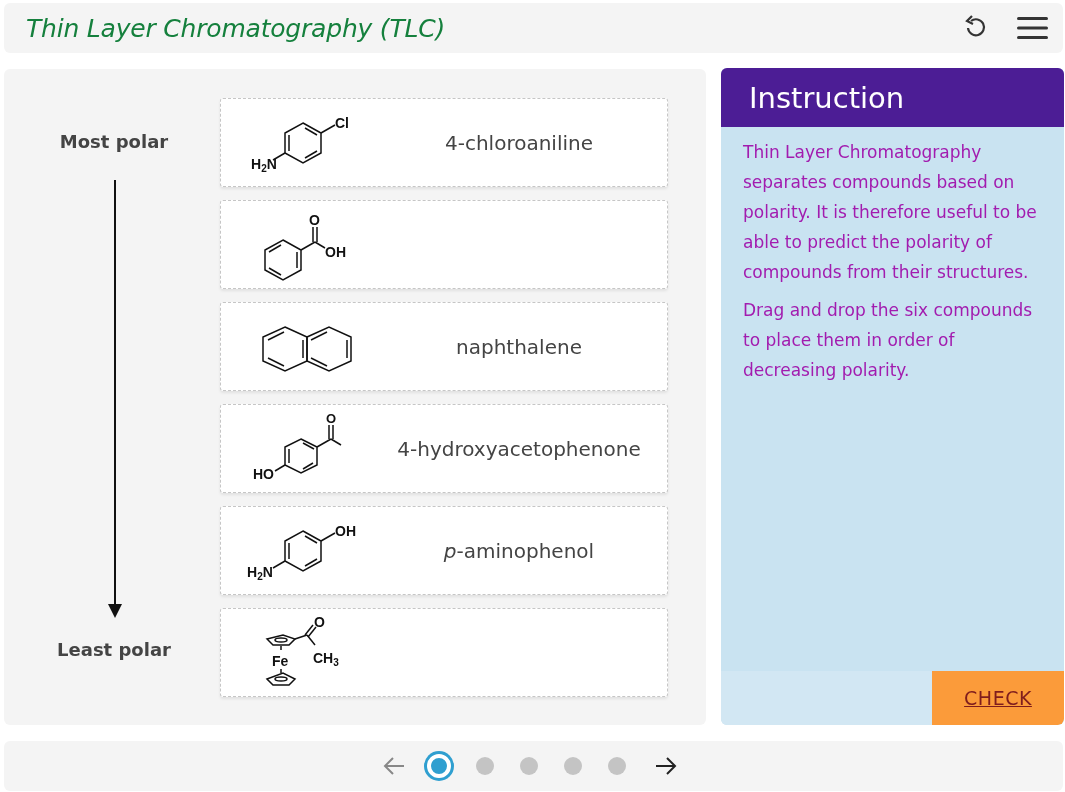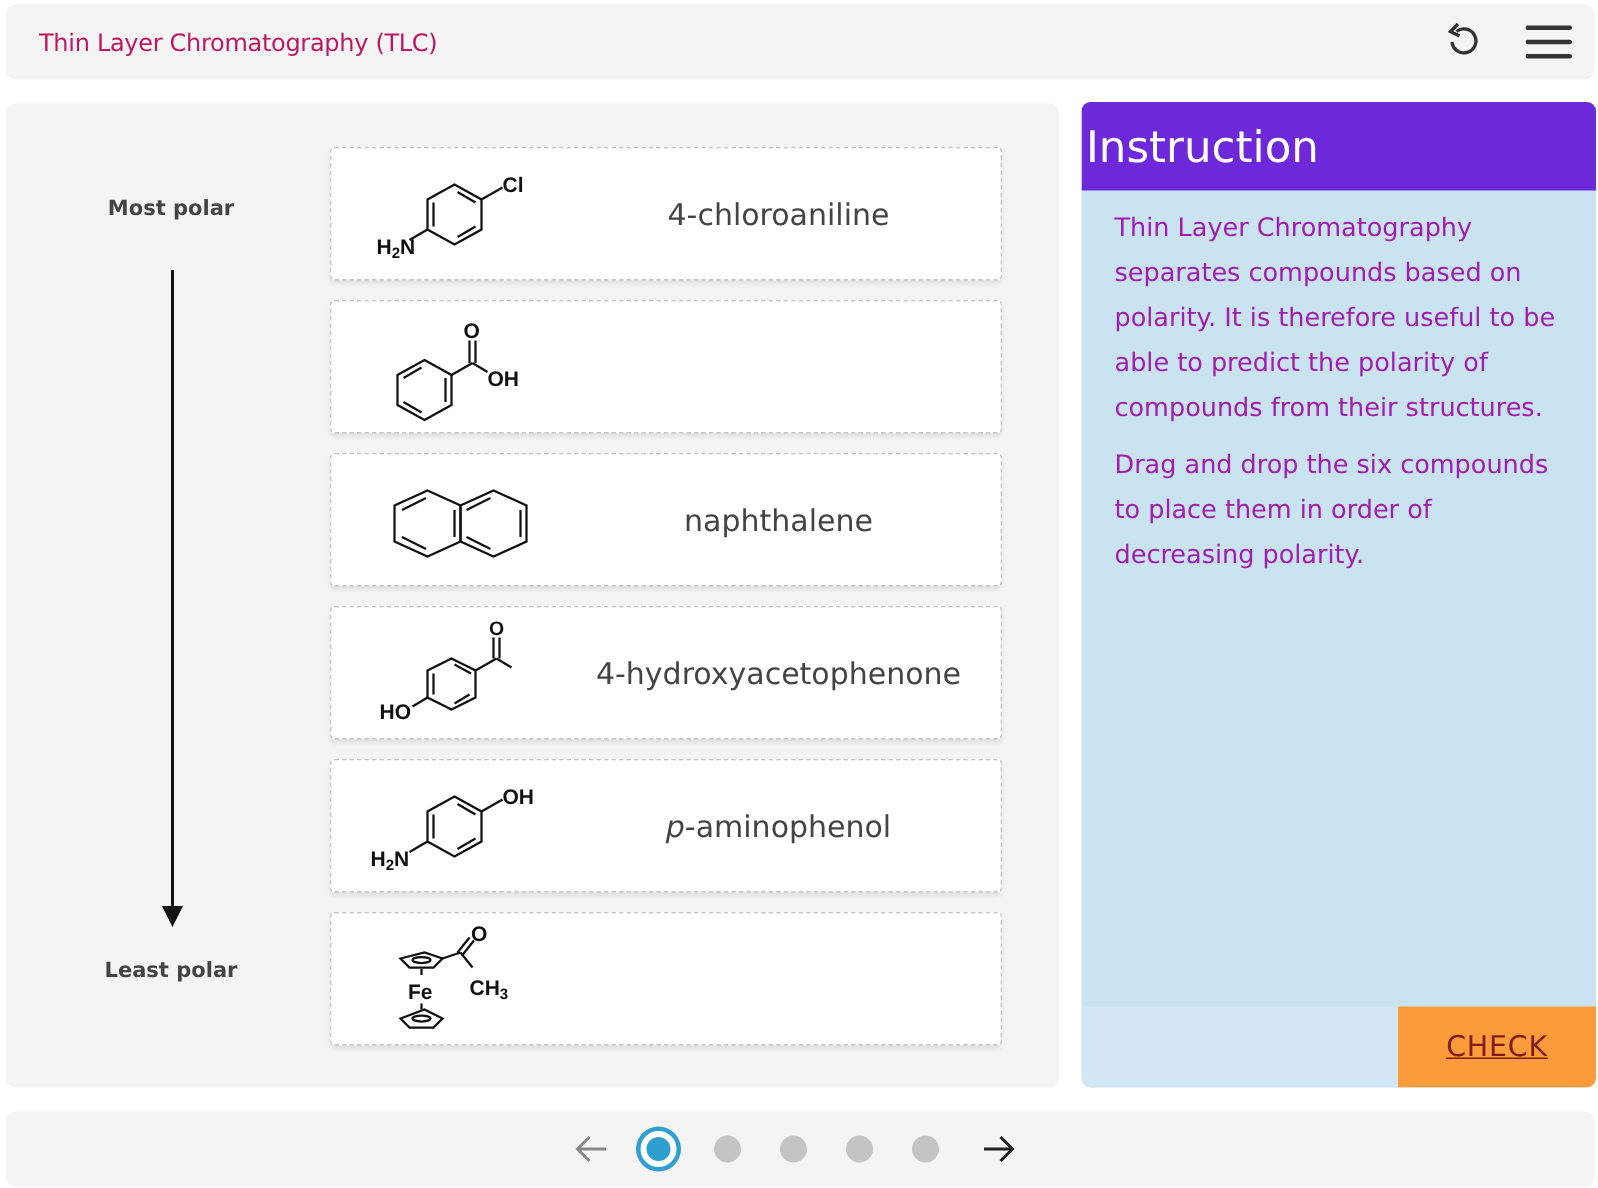--- a/index.html
+++ b/index.html
@@ -4,31 +4,31 @@
 <style>
   * { box-sizing: border-box; margin: 0; padding: 0; }
   html, body { width: 1065px; height: 792px; background: #ffffff; overflow: hidden; }
   body { font-family: "DejaVu Sans", "Liberation Sans", sans-serif; color: #333; position: relative; }
 
   .topbar {
     position: absolute; left: 4px; top: 3px; width: 1059px; height: 50px;
     background: #f4f4f4; border-radius: 6px;
     display: flex; align-items: center; justify-content: space-between;
   }
-  .title { font-size: 16px; color: #be185d; padding-left: 22px; letter-spacing: -0.2px; }
+  .title { font-size: 25px; color: #15803d; padding-left: 22px; letter-spacing: -0.2px; font-style: italic; }
   .top-icons { display: flex; align-items: center; gap: 26px; padding-right: 14px; }
   .icon-btn { width: 32px; height: 32px; display: flex; align-items: center; justify-content: center; cursor: pointer; }
 
   .main {
     position: absolute; left: 4px; top: 69px; width: 702px; height: 656px;
     background: #f4f4f4; border-radius: 6px;
   }
   .axis-label {
     position: absolute; width: 220px; text-align: center;
-    font-size: 14px; font-weight: bold; color: #444;
+    font-size: 18px; font-weight: bold; color: #444;
   }
   .axis-top { left: 0; top: 62px; }
   .axis-bottom { left: 0; top: 570px; }
   .axis-line { position: absolute; left: 110px; top: 111px; width: 2px; height: 425px; background: #111; }
   .axis-head {
     position: absolute; left: 104px; top: 535px; width: 0; height: 0;
     border-left: 7px solid transparent; border-right: 7px solid transparent; border-top: 14px solid #111;
   }
 
   .card {
@@ -43,22 +43,22 @@
     display: flex; align-items: center; justify-content: center;
     font-size: 20px; color: #444;
   }
   .italic { font-style: italic; }
 
   .instr {
     position: absolute; left: 721px; top: 68px; width: 343px; height: 657px;
     background: #c9e3f1; border-radius: 6px; overflow: hidden;
   }
   .instr-head {
-    height: 59px; background: #6d28d9; color: #fff;
-    font-size: 29px; display: flex; align-items: center; padding-left: 3px;
+    height: 59px; background: #4c1d95; color: #fff;
+    font-size: 29px; display: flex; align-items: center; padding-left: 28px;
   }
   .instr-body { padding: 10px 20px 0 22px; font-size: 17px; line-height: 30px; color: #a21caf; }
   .instr-body p { margin-bottom: 8px; }
   .instr-foot {
     position: absolute; left: 0; bottom: 0; width: 100%; height: 54px; background: #d2e7f3;
   }
   .check-btn {
     position: absolute; right: 0; bottom: 0; width: 132px; height: 54px;
     background: #fb9b3a; color: #7f1d1d; font-size: 19px; letter-spacing: 0.5px;
     display: flex; align-items: center; justify-content: center; cursor: pointer;

